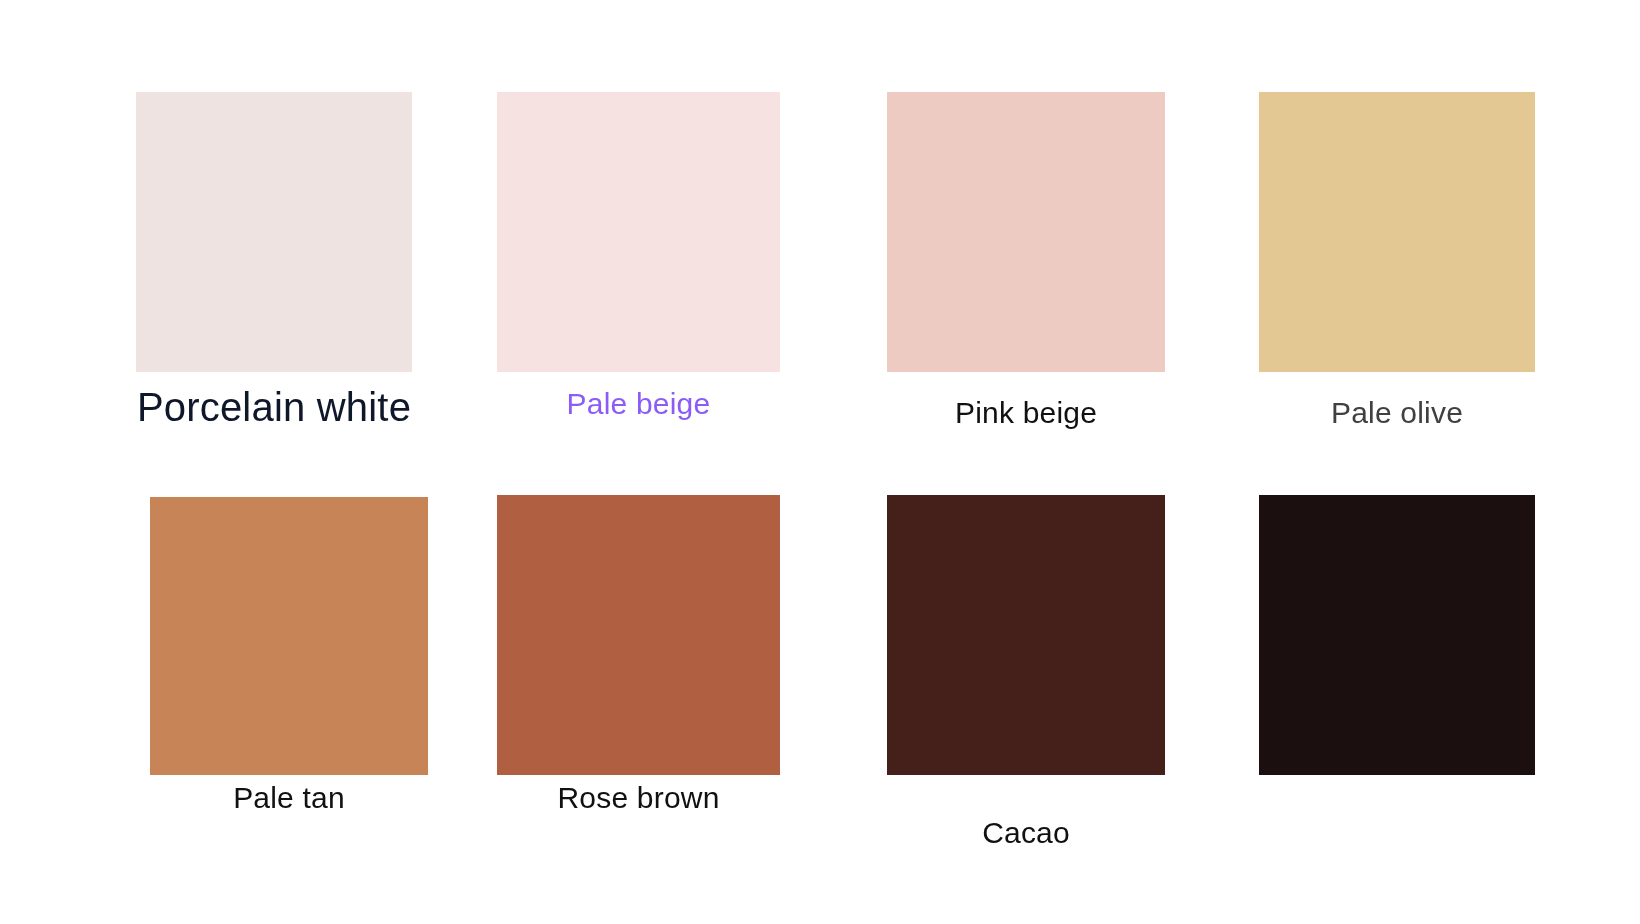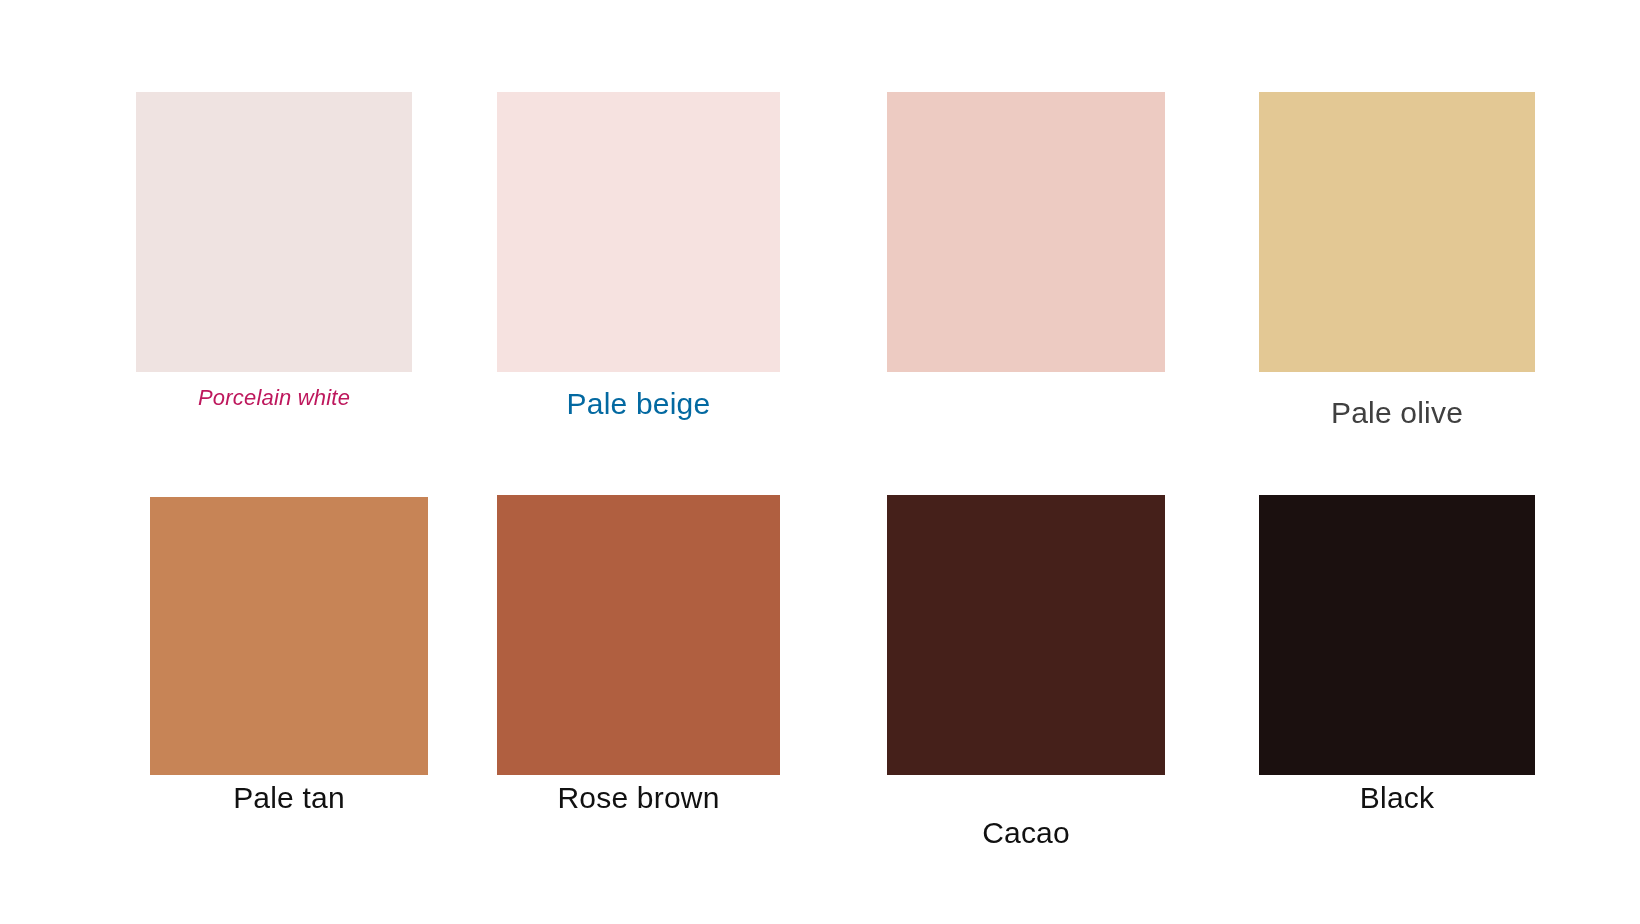--- a/index.html
+++ b/index.html
@@ -42,42 +42,42 @@
     white-space: nowrap;
     box-sizing: border-box;
   }
 </style>
 </head>
 <body>
 
 <div id="palette-board" style="background: rgb(255, 255, 255);">
     <div class="swatch-cell" style="left: 136px; top: 92px; width: 276px; position: absolute;">
       <div class="swatch-chip" title="Porcelain white" style="height: 280px; background: rgb(239, 227, 225);"></div>
-      <div class="swatch-label" style="position: absolute; left: 0px; top: 294px; width: 276px; font-size: 22px; color: #be185d; font-style: italic;">Porcelain white</div>
+      <div class="swatch-label" style="position: absolute; left: 0px; top: 294px; width: 276px; font-size: 40px; color: #0f172a;">Porcelain white</div>
     </div>
     <div class="swatch-cell" style="left: 497px; top: 92px; width: 283px; position: absolute;">
       <div class="swatch-chip" title="Pale beige" style="height: 280px; background: rgb(246, 226, 224);"></div>
-      <div class="swatch-label" style="position: absolute; left: 0px; top: 296px; width: 283px; font-size: 30px; color: #0369a1;">Pale beige</div>
+      <div class="swatch-label" style="position: absolute; left: 0px; top: 296px; width: 283px; font-size: 30px; color: #8b5cf6;">Pale beige</div>
     </div>
     <div class="swatch-cell" style="left: 887px; top: 92px; width: 278px; position: absolute;">
       <div class="swatch-chip" title="Pink beige" style="height: 280px; background: rgb(237, 203, 194);"></div>
+      <div class="swatch-label" style="position: absolute; left: 0px; top: 305px; width: 278px; font-size: 30px; color: rgb(17, 17, 17);">Pink beige</div>
     </div>
     <div class="swatch-cell" style="left: 1259px; top: 92px; width: 276px; position: absolute;">
       <div class="swatch-chip" title="Pale olive" style="height: 280px; background: rgb(227, 200, 148);"></div>
       <div class="swatch-label" style="position: absolute; left: 0px; top: 305px; width: 276px; font-size: 30px; color: #404040;">Pale olive</div>
     </div>
     <div class="swatch-cell" style="left: 497px; top: 495px; width: 283px; position: absolute;">
       <div class="swatch-chip" title="Rose brown" style="height: 280px; background: rgb(176, 95, 64);"></div>
       <div class="swatch-label" style="position: absolute; left: 0px; top: 287px; width: 283px; font-size: 30px; color: rgb(17, 17, 17);">Rose brown</div>
     </div>
     <div class="swatch-cell" style="left: 150px; top: 497px; width: 278px; position: absolute;">
       <div class="swatch-chip" title="Pale tan" style="height: 278px; background: rgb(199, 132, 86);"></div>
       <div class="swatch-label" style="position: absolute; left: 0px; top: 285px; width: 278px; font-size: 30px; color: rgb(17, 17, 17);">Pale tan</div>
     </div>
     <div class="swatch-cell" style="left: 887px; top: 495px; width: 278px; position: absolute;">
       <div class="swatch-chip" title="Cacao" style="height: 280px; background: rgb(69, 32, 26);"></div>
       <div class="swatch-label" style="position: absolute; left: 0px; top: 290px; width: 278px; font-size: 30px; color: rgb(17, 17, 17); margin-top: 32px;">Cacao</div>
     </div>
     <div class="swatch-cell" style="left: 1259px; top: 495px; width: 276px; position: absolute;">
       <div class="swatch-chip" title="Black" style="height: 280px; background: rgb(27, 16, 15);"></div>
-      <div class="swatch-label" style="position: absolute; left: 0px; top: 287px; width: 276px; font-size: 30px; color: rgb(17, 17, 17);">Black</div>
     </div>
   </div>
 
 </body></html>

